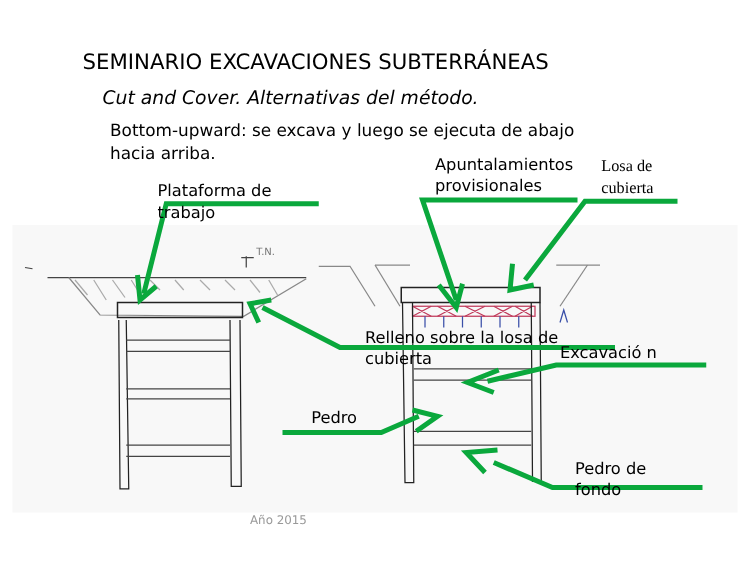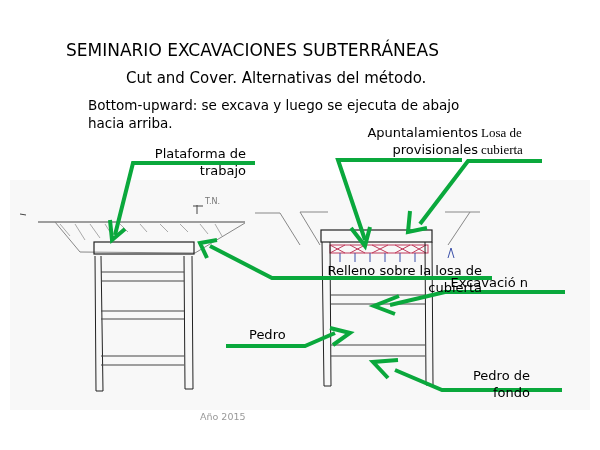--- a/index.html
+++ b/index.html
@@ -1,21 +1,21 @@
 <!DOCTYPE html>
 <html><head>
 <meta charset="utf-8">
 <style>
   html,body{margin:0;padding:0;background:#fff;}
   body{width:600px;height:450px;position:relative;overflow:hidden;font-family:"DejaVu Sans",sans-serif;color:#000;}
   .abs{position:absolute;white-space:nowrap;}
   #title{left:66px;top:40px;font-size:17px;}
-  #subtitle{left:82px;top:69px;font-size:15px;margin-left:44px;}
+  #subtitle{left:82px;top:69px;font-size:15px;font-style:italic;}
   #desc{left:88px;top:96px;font-size:13.5px;line-height:18px;white-space:normal;width:380px;}
-  .lbl{font-size:13px;line-height:17px;white-space:normal;text-align:right;}
+  .lbl{font-size:13px;line-height:17px;white-space:normal;}
   #footer{left:200px;top:411px;width:210px;font-size:9.5px;color:#999;line-height:11px;text-align:left;}
   #footer div:nth-child(2){padding-left:25px;}
   #footer div:nth-child(3){padding-left:55px;margin-top:20px;}
   svg{position:absolute;left:0;top:0;}
 </style>
 </head>
 <body>
 
 <svg width="600" height="450" viewBox="0 0 600 450">
 

